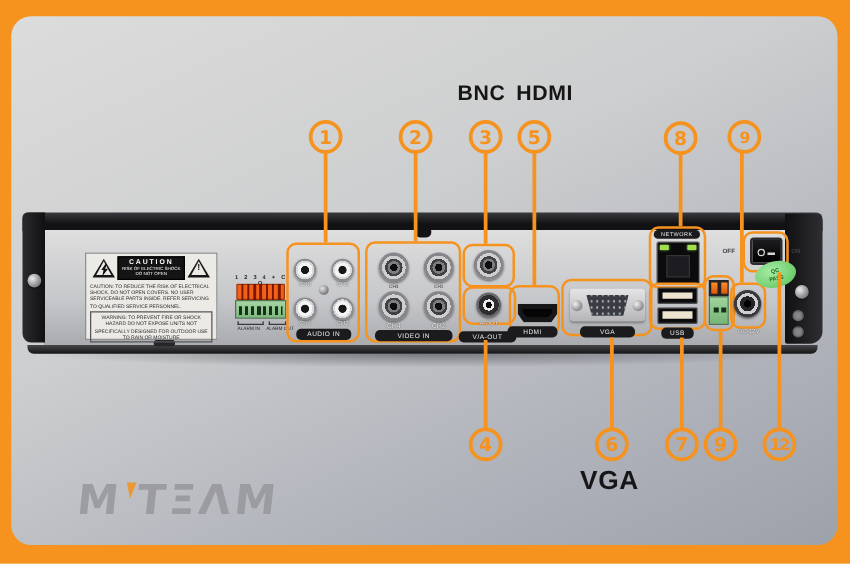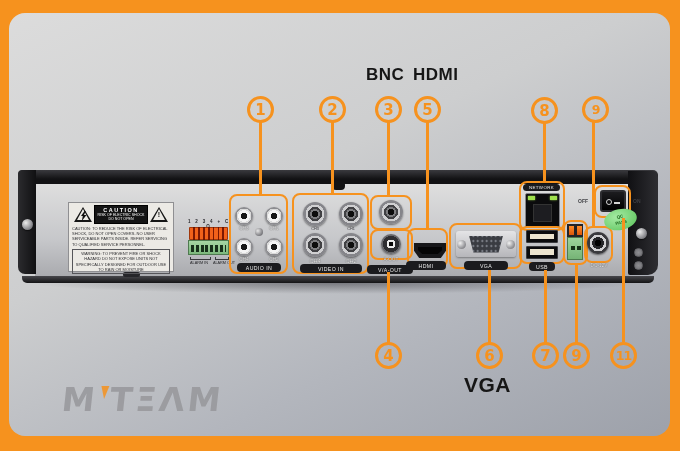--- a/index.html
+++ b/index.html
@@ -290,21 +290,21 @@
   <div class="co" id="c1">1</div>
   <div class="co" id="c2">2</div>
   <div class="co" id="c3">3</div>
   <div class="co" id="c4">4</div>
   <div class="co" id="c5">5</div>
   <div class="co" id="c6">6</div>
   <div class="co" id="c7">7</div>
   <div class="co" id="c8">8</div>
   <div class="co" id="c9">9</div>
   <div class="co two" id="c10">9</div>
-  <div class="co two" id="c11">11</div>
+  <div class="co two" id="c11">12</div>
 
   <div class="toplbl" id="lbl-bnc">BNC</div>
   <div class="toplbl" id="lbl-hdmi">HDMI</div>
   <div class="toplbl" id="lbl-vga">VGA</div>
 
   <div class="logo">
     <span class="lt">M</span>
     <span class="logo-tri"></span>
     <span class="lt">TΞΛM</span>
   </div>

